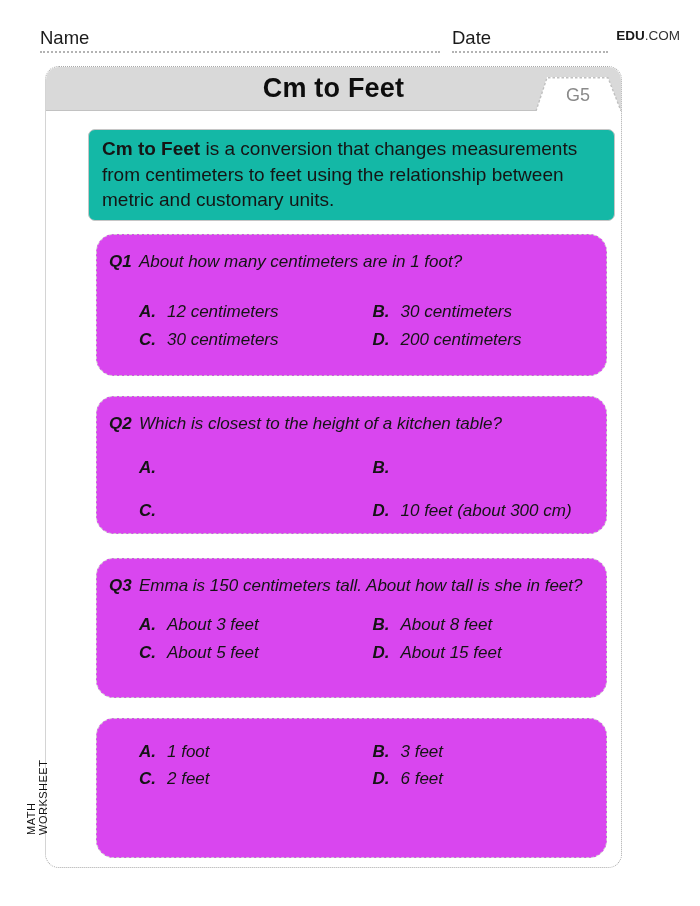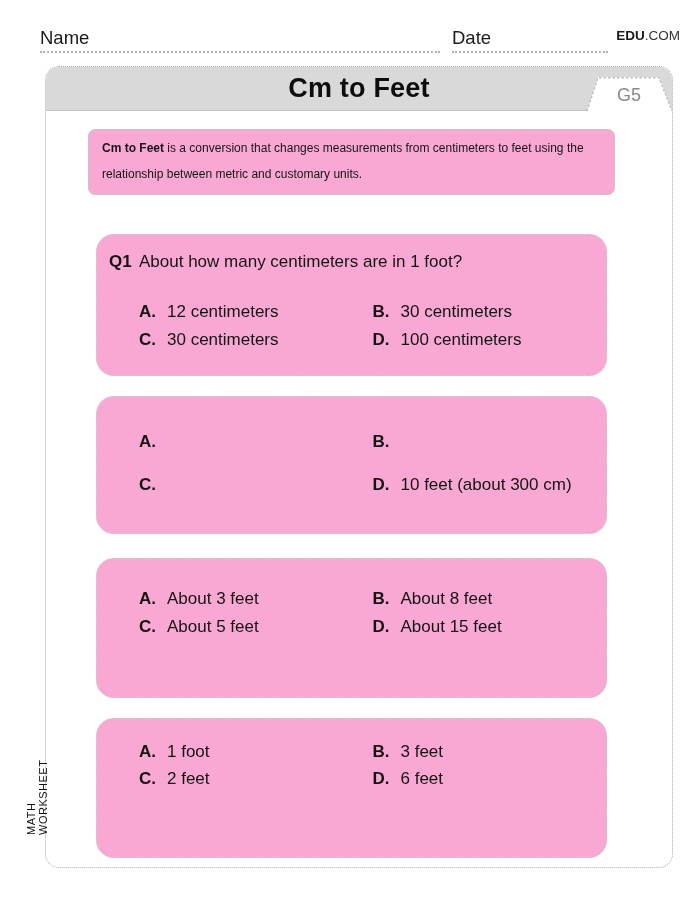--- a/index.html
+++ b/index.html
@@ -11,38 +11,38 @@
   .brand { position:absolute; top:12px; right:20px; font-size:13.5px; color:#1a1a1a;margin-top:16px; }
   .brand .b1 { font-weight:700; }
   .brand .b2 { font-weight:400; color:#333; }
 
   
   .field { position:absolute; top:27px; border-bottom:2px dotted #b3b3b3; padding-bottom:2px; font-size:18.5px; color:#1a1a1a; }
   .field-name { left:40px; width:400px; }
   .field-date { left:452px; width:156px; }
 
   
-  .card { position:absolute; left:45px; top:66px; width:628px; height:802px;
+  .card { position:absolute; left:45px; top:66px; width:577px; height:802px;
           border:1px dotted #a9a9a9; border-radius:14px; background:#fff; }
   .card-header { position:relative; height:44px; background:#d9d9d9;
                  border-bottom:1px solid #c2c2c2; border-radius:13px 13px 0 0; }
   .card-title { text-align:center; font-size:27px; font-weight:700; line-height:43px; letter-spacing:0.2px; color:#0d0d0d; }
   .grade-tab { position:absolute; right:-1px; bottom:-1px; width:88px; height:34px; }
   .grade-tab text { font-family:"Liberation Sans", sans-serif; }
 
   
   .def-box { position:absolute; left:42px; top:62px; width:527px;
-             border:1.5px solid #c6c6c6; border-radius:7px; background:#f9a8d4;
-             padding:6px 13px 7px; font-size:12px; line-height:25.5px; color:#151515; }
+             border:1.5px solid #c6c6c6; border-radius:7px; background:#14b8a6;
+             padding:6px 13px 7px; font-size:19px; line-height:25.5px; color:#151515; }
   .def-box .term { font-weight:700; }
 
   
   .qbox { position:absolute; left:50px; width:511px;
-          border:1.5px dashed #cccccc; border-radius:18px; background:#f9a8d4;
-          padding:14px 0 0 12px; }
+          border:1.5px dashed #cccccc; border-radius:18px; background:#d946ef;
+          padding:14px 0 0 12px;font-style:italic; }
   .qbox.q1 { top:167px; height:142px; }
   .qbox.q2 { top:329px; height:138px; }
   .qbox.q3 { top:491px; height:140px; }
   .qbox.q4 { top:651px; height:140px; }
 
   .q-row { display:flex; font-size:17px; line-height:26px; color:#141414; }
   .q-id  { font-weight:700; width:30px; flex-shrink:0; }
   .q-text{ flex:1; }
 
   .options { margin-left:30px; display:grid; grid-template-columns:1fr 1fr;
@@ -104,44 +104,52 @@
         <div class="opt">
             <span class="opt-letter">B.</span>
             <span>30 centimeters</span>
           </div>
         <div class="opt">
             <span class="opt-letter">C.</span>
             <span>30 centimeters</span>
           </div>
         <div class="opt">
             <span class="opt-letter">D.</span>
-            <span>100 centimeters</span>
+            <span>200 centimeters</span>
           </div>
       </div>
     </div>
 
     <div class="qbox q2">
+      <div class="q-row">
+        <span class="q-id">Q2</span>
+        <span class="q-text">Which is closest to the height of a kitchen table?</span>
+      </div>
       <div class="options">
         <div class="opt">
             <span class="opt-letter">A.</span>
           </div>
         <div class="opt">
             <span class="opt-letter">B.</span>
           </div>
         <div class="opt">
             <span class="opt-letter">C.</span>
           </div>
         <div class="opt">
             <span class="opt-letter">D.</span>
             <span>10 feet (about 300 cm)</span>
           </div>
       </div>
     </div>
 
     <div class="qbox q3">
+      <div class="q-row">
+        <span class="q-id">Q3</span>
+        <span class="q-text">Emma is 150 centimeters tall. About how tall is she in feet?</span>
+      </div>
       <div class="options">
         <div class="opt">
             <span class="opt-letter">A.</span>
             <span>About 3 feet</span>
           </div>
         <div class="opt">
             <span class="opt-letter">B.</span>
             <span>About 8 feet</span>
           </div>
         <div class="opt">

